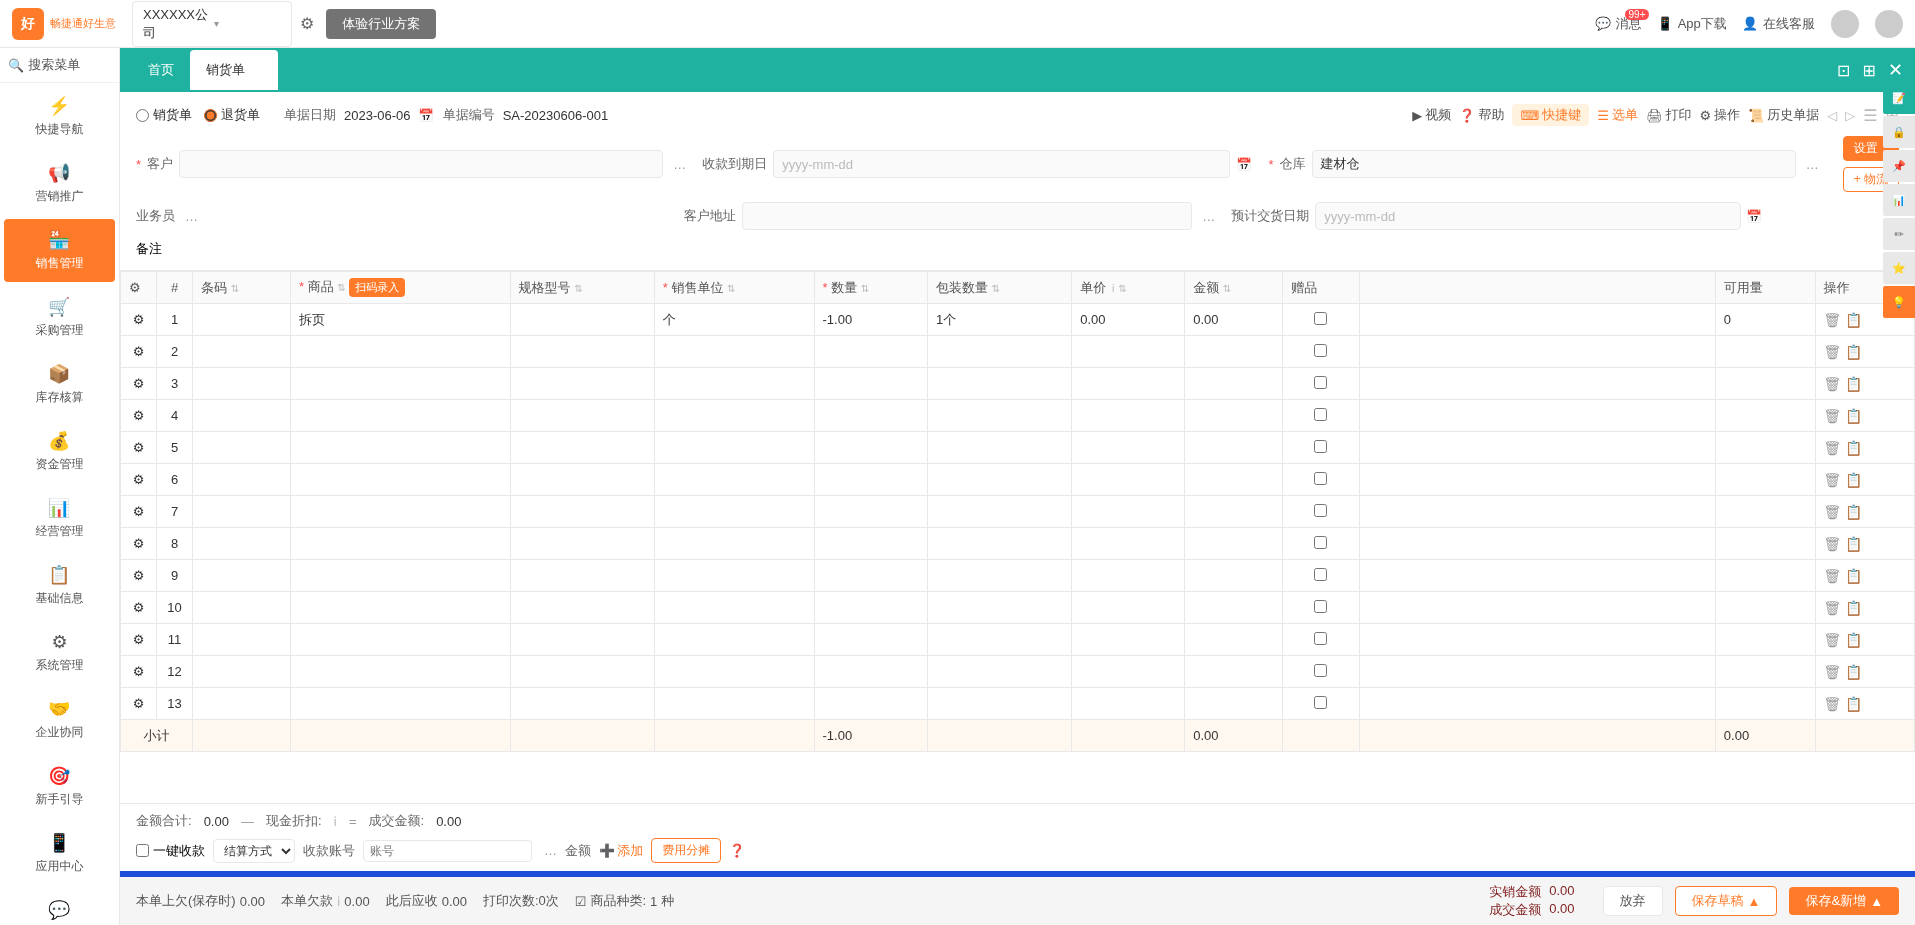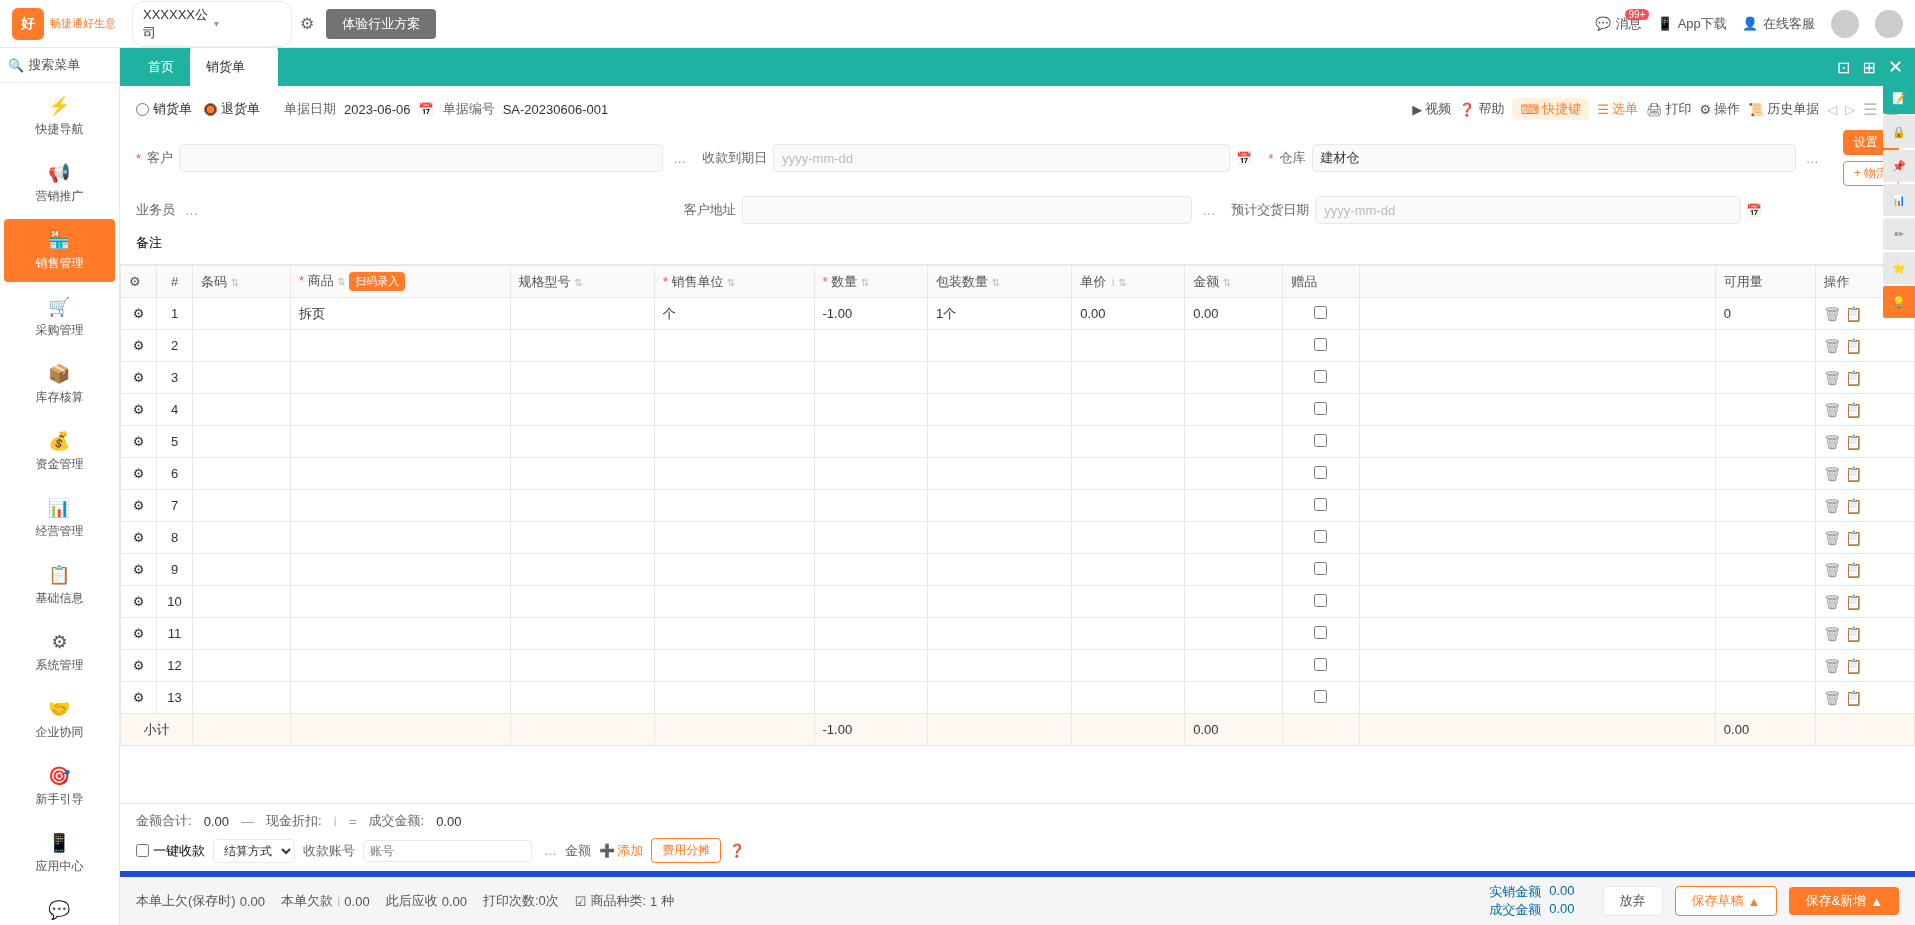--- a/index.html
+++ b/index.html
@@ -3,21 +3,21 @@
   <meta charset="utf-8">
   <style>
     * { box-sizing: border-box; margin: 0; padding: 0; font-family: 'Microsoft YaHei', Arial, sans-serif; font-size: 13px; }
     body { background: #f0f2f5; display: flex; flex-direction: column; height: 925px; overflow: hidden; }
 
     
     .topbar { background: #fff; height: 48px; display: flex; align-items: center; padding: 0 12px; border-bottom: 1px solid #e8e8e8; flex-shrink: 0; }
     .topbar-logo { display: flex; align-items: center; gap: 6px; width: 120px; }
     .topbar-logo .logo-icon { width: 32px; height: 32px; background: #ff7b29; border-radius: 6px; display: flex; align-items: center; justify-content: center; color: #fff; font-size: 14px; font-weight: bold; }
     .topbar-logo .logo-text { font-size: 11px; color: #ff7b29; line-height: 1.3; }
-    .topbar-company { display: flex; align-items: center; gap: 4px; border: 1px solid #e8e8e8; border-radius: 12px; padding: 4px 10px; min-width: 160px; cursor: pointer; }
+    .topbar-company { display: flex; align-items: center; gap: 4px; border: 1px solid #e8e8e8; border-radius: 4px; padding: 4px 10px; min-width: 160px; cursor: pointer; }
     .topbar-company span { flex: 1; color: #333; }
     .topbar-company .chevron { color: #999; font-size: 10px; }
     .topbar-gear { margin-left: 8px; color: #666; cursor: pointer; font-size: 16px; }
     .topbar-trial-btn { margin-left: 12px; background: #737373; color: #fff; border: none; border-radius: 4px; padding: 6px 16px; cursor: pointer; font-size: 13px; }
     .topbar-right { margin-left: auto; display: flex; align-items: center; gap: 16px; }
     .topbar-right-item { display: flex; align-items: center; gap: 4px; color: #555; cursor: pointer; position: relative; }
     .badge { background: #ff4d4f; color: #fff; border-radius: 10px; padding: 0 4px; font-size: 10px; position: absolute; top: -6px; right: -8px; }
     .avatar { width: 28px; height: 28px; border-radius: 50%; background: #ccc; }
 
     
@@ -28,21 +28,21 @@
     .sidebar-item { display: flex; flex-direction: column; align-items: center; padding: 10px 6px; cursor: pointer; color: #555; gap: 4px; border-radius: 4px; margin: 2px 4px; }
     .sidebar-item.active { background: #ff7b29; color: #fff; border-radius: 4px; }
     .sidebar-item .si-icon { font-size: 18px; }
     .sidebar-item .si-label { font-size: 12px; text-align: center; }
     .sidebar-search { display: flex; align-items: center; gap: 4px; padding: 8px; border-bottom: 1px solid #f0f0f0; cursor: pointer; color: #555; }
 
     
     .content-area { flex: 1; display: flex; flex-direction: column; overflow: hidden; }
 
     
-    .tab-bar { background: #20b2a0; display: flex; align-items: center; padding: 0 12px; height: 38px; flex-shrink: 0; }
+    .tab-bar { background: #20b2a0; display: flex; align-items: center; padding: 0 12px; height: 44px; flex-shrink: 0; }
     .tab-item { padding: 0 16px; height: 40px; display: flex; align-items: center; cursor: pointer; color: rgba(255,255,255,0.8); gap: 6px; }
     .tab-item.active { background: #fff; color: #333; border-radius: 4px 4px 0 0; }
     .tab-home { color: #fff; }
 
     
     .form-area { background: #fff; padding: 12px 16px; border-bottom: 1px solid #e8e8e8; flex-shrink: 0; }
     .form-toolbar { display: flex; align-items: center; gap: 8px; margin-bottom: 10px; }
     .radio-group { display: flex; align-items: center; gap: 12px; }
     .radio-item { display: flex; align-items: center; gap: 4px; cursor: pointer; color: #333; }
     .radio-item input[type=radio] { accent-color: #ff7b29; }
@@ -90,21 +90,21 @@
     .fee-split-btn { border: 1px solid #ff7b29; color: #ff7b29; border-radius: 4px; padding: 3px 10px; cursor: pointer; background: #fff; font-size: 12px; }
     .help-icon { color: #bbb; cursor: pointer; }
 
     
     .status-bar { background: #f5f5f5; border-top: 6px solid #1d4ed8; padding: 6px 16px; display: flex; align-items: center; flex-shrink: 0; }
     .status-item { display: flex; align-items: center; gap: 4px; margin-right: 16px; color: #555; font-size: 12px; }
     .status-actions { margin-left: auto; display: flex; align-items: center; gap: 12px; }
     .abandon-btn { border: 1px solid #e8e8e8; background: #fff; color: #555; border-radius: 4px; padding: 5px 16px; cursor: pointer; }
     .save-draft-btn { border: 1px solid #ff7b29; background: #fff; color: #ff7b29; border-radius: 4px; padding: 5px 16px; cursor: pointer; display: flex; align-items: center; gap: 4px; }
     .save-new-btn { background: #ff7b29; color: #fff; border: none; border-radius: 4px; padding: 5px 16px; cursor: pointer; display: flex; align-items: center; gap: 4px; }
-    .summary-amounts { display: flex; flex-direction: column; align-items: flex-end; margin-right: 16px; font-size: 12px; color: #0369a1; text-align: right; }
+    .summary-amounts { display: flex; flex-direction: column; align-items: flex-end; margin-right: 16px; font-size: 12px; color: #7f1d1d; text-align: right; }
     .summary-amounts span { display: flex; gap: 8px; }
 
     
     .right-float { position: fixed; right: 0; top: 50%; transform: translateY(-50%); display: flex; flex-direction: column; gap: 2px; }
     .rf-btn { width: 32px; background: #e8e8e8; border: none; padding: 8px 4px; cursor: pointer; color: #555; font-size: 11px; writing-mode: horizontal-tb; display: flex; align-items: center; justify-content: center; }
     .rf-btn.orange { background: #ff7b29; color: #fff; }
     .rf-btn.teal { background: #20b2a0; color: #fff; }
 
     .delete-icon { color: #999; cursor: pointer; font-size: 14px; }
     .copy-icon { color: #999; cursor: pointer; font-size: 14px; }

